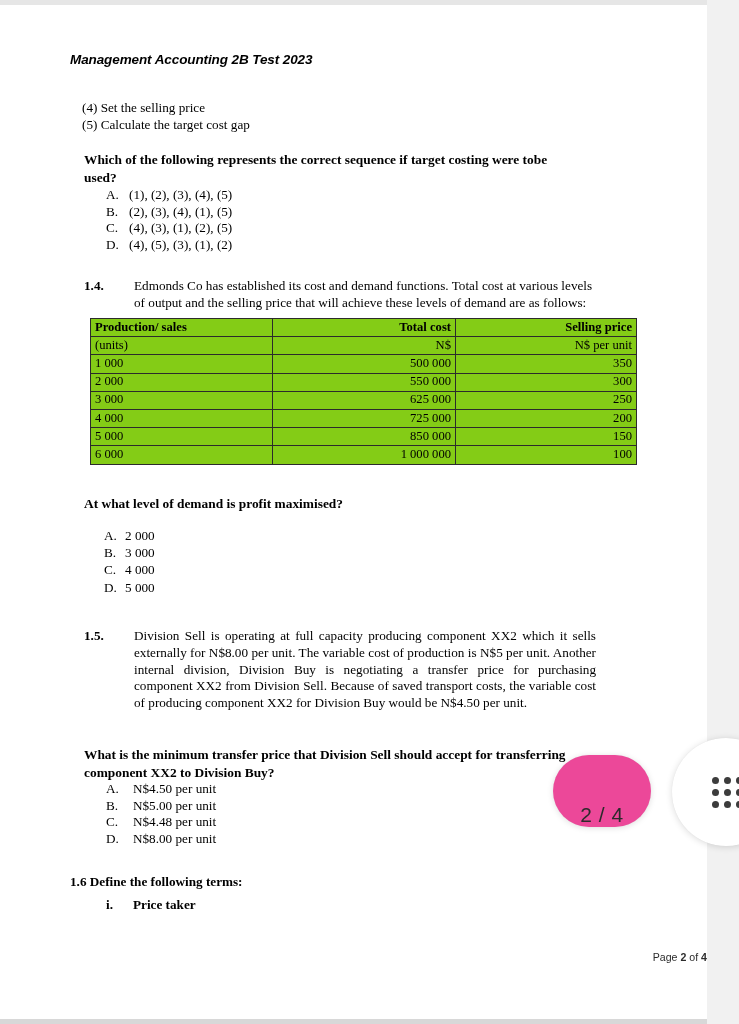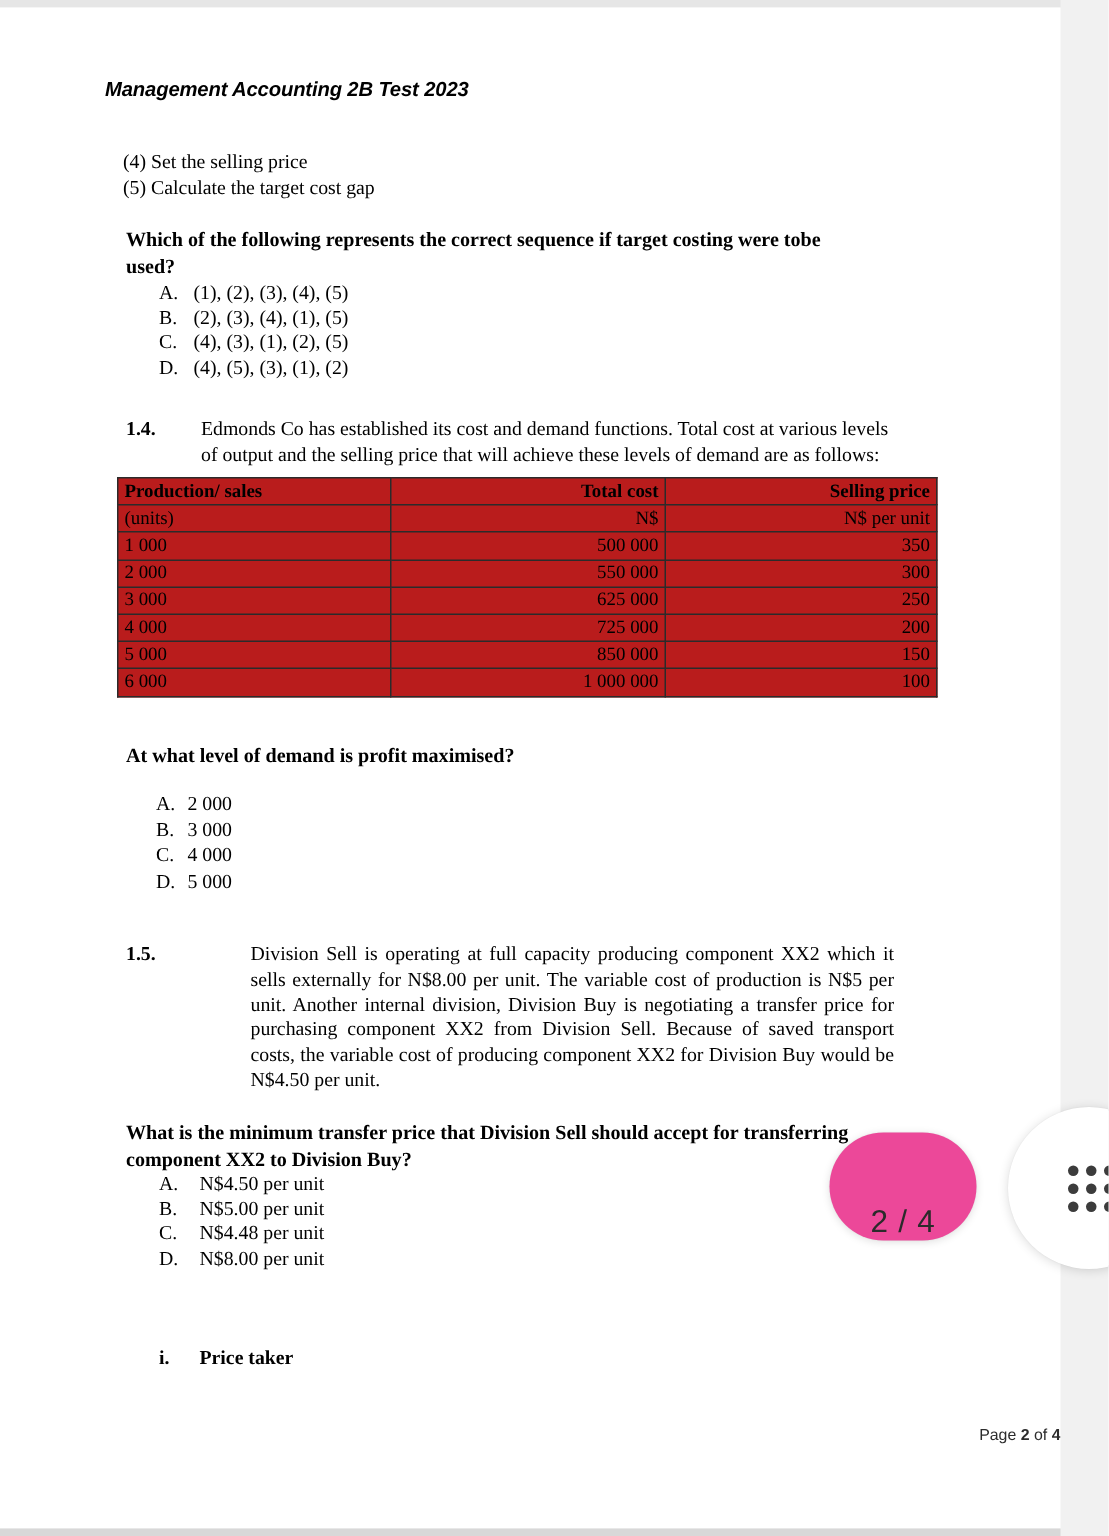--- a/index.html
+++ b/index.html
@@ -143,27 +143,27 @@
     top: 273px;
     left: 84px;
     width: 512px;
   }
   #q14 .q-body { text-align: left; }
 
   
   #cost-table {
     position: absolute;
     top: 313px;
-    left: 78px;
+    left: 90px;
     width: 546px;
     border-collapse: collapse;
     font-size: 12.6px;
     color: #000;
     table-layout: fixed;
-    background: #b91c1c;
+    background: #84cc16;
   }
   #cost-table td, #cost-table th {
     border: 1px solid #2b2b2b;
     padding: 0px 4px 1px 4px;
     height: 16.2px;
     line-height: 15px;
     font-weight: normal;
     vertical-align: middle;
   }
   #cost-table col.c1 { width: 182px; }
@@ -191,21 +191,20 @@
 
   
   #q15 {
     top: 623px;
     left: 84px;
     width: 512px;
   }
   #q15 .q-body {
     text-align: justify;
     text-justify: inter-word;
-    margin-left: 33px;
   }
 
   #prompt-transfer {
     top: 741px;
     left: 84px;
     width: 486px;
   }
   #opts-transfer {
     top: 776px;
     left: 106px;
@@ -436,20 +435,21 @@
         <li>
           <span class="ltr">C.</span>
           <span>N$4.48 per unit</span>
         </li>
         <li>
           <span class="ltr">D.</span>
           <span>N$8.00 per unit</span>
         </li>
       </ul>
 
+      <div class="body-block" id="define-head">1.6 Define the following terms:</div>
 
       <ul class="body-block opt-list" id="define-list">
         <li>
           <span class="ltr">i.</span>
           <span>Price taker</span>
         </li>
       </ul>
 
       <div id="page-footer">
         <span>Page </span><b>2</b><span> of </span><b>4</b>

